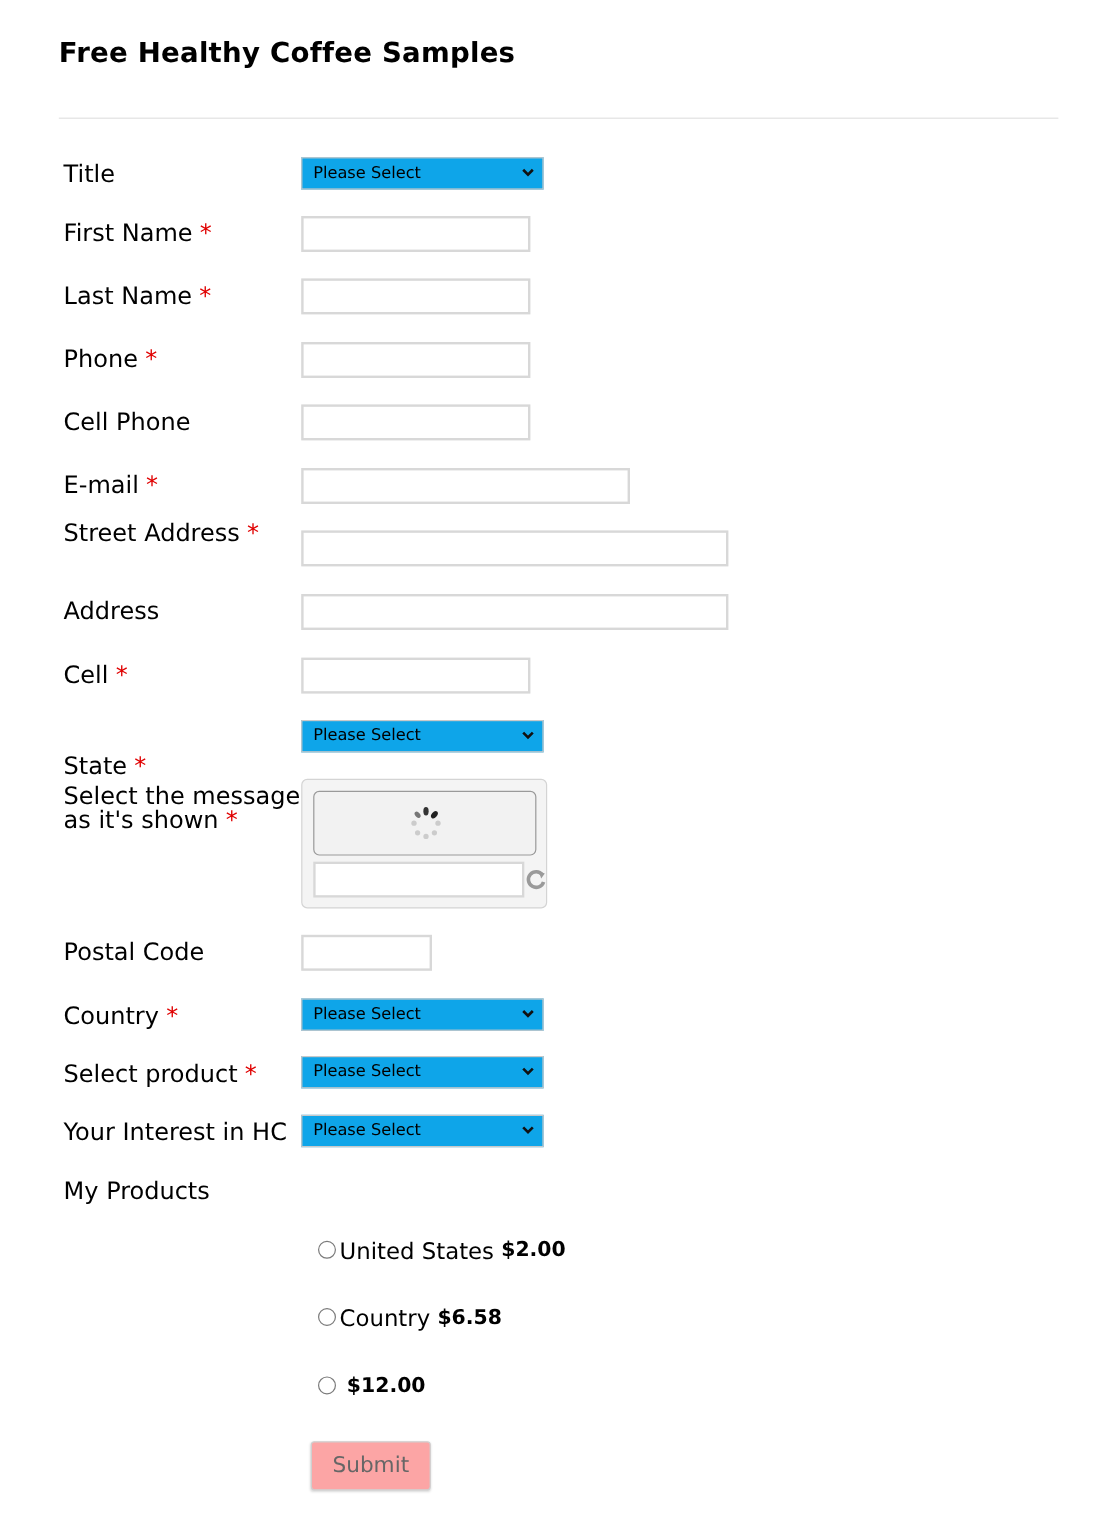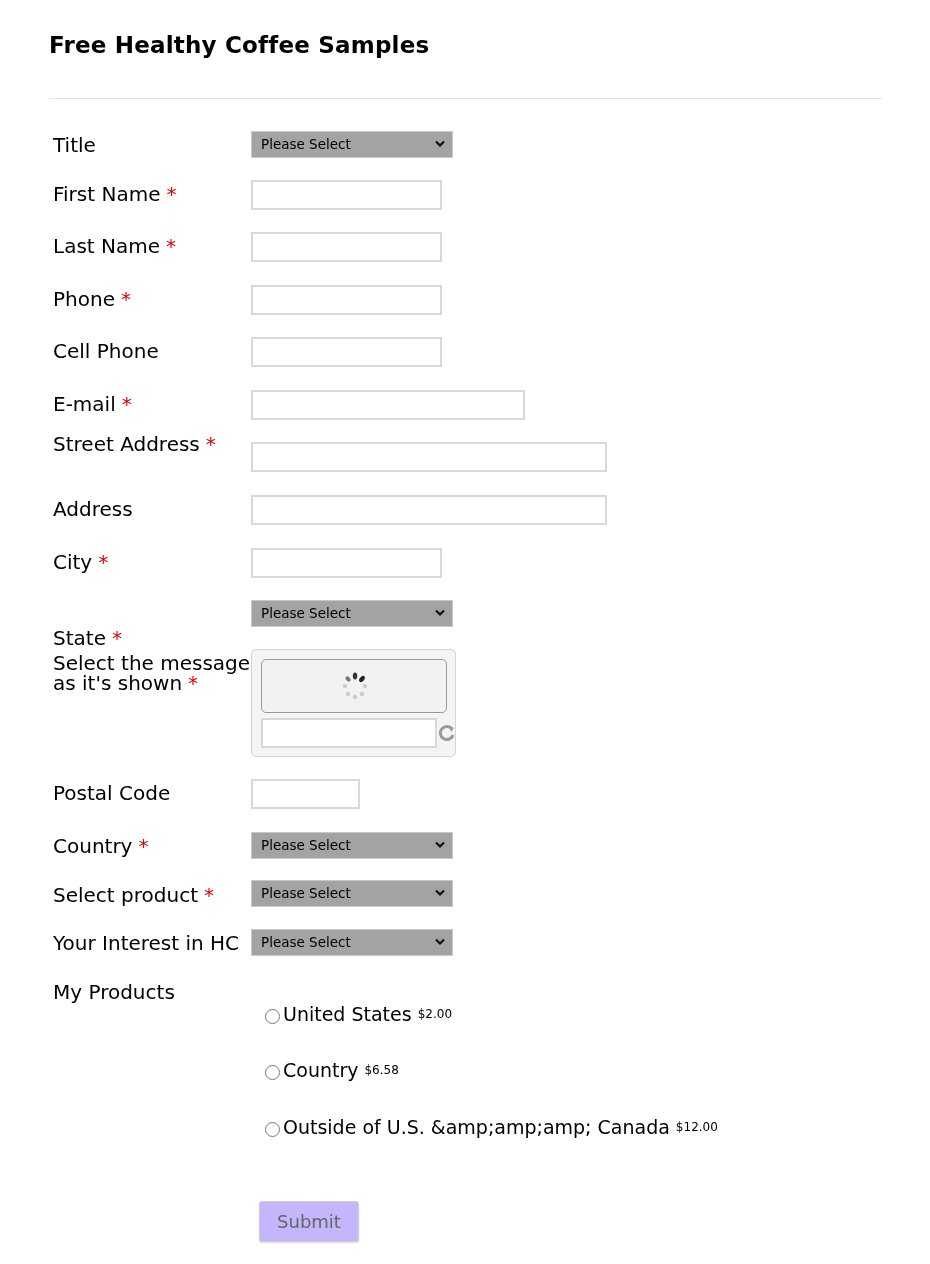--- a/index.html
+++ b/index.html
@@ -2,30 +2,30 @@
 <html><head>
   <meta charset="utf-8">
   <style>
     html, body { margin: 0; padding: 0; background: #ffffff; }
     body { width: 930px; height: 1264px; position: relative; font-family: "DejaVu Sans", sans-serif; color: #000; overflow: hidden; }
     .title { position: absolute; left: 49px; top: 32px; font-size: 23px; font-weight: bold; margin: 0; letter-spacing: 0.2px; }
     .divider { position: absolute; left: 49px; top: 98px; width: 833px; height: 0; border-top: 1px solid #e2e2e2; }
     .label { position: absolute; left: 53px; font-size: 20px; font-weight: normal; line-height: 20px; }
     .req { color: #e00000; margin-left: 6px; }
     .input { position: absolute; left: 251px; height: 30px; box-sizing: border-box; border: 2px solid #d8d8d8; background: #fff; }
-    .select { position: absolute; left: 251px; width: 202px; height: 27px; box-sizing: border-box; border: 1px solid #c9c9c9; background: #a3a3a3; font-size: 13.5px; line-height: 25px; padding-left: 9px; }
+    .select { position: absolute; left: 251px; width: 202px; height: 27px; box-sizing: border-box; border: 1px solid #c9c9c9; background: #0ea5e9; font-size: 13.5px; line-height: 25px; padding-left: 9px; }
     .select .chev { position: absolute; right: 7px; top: 8px; width: 10px; height: 8px; }
     .captcha { position: absolute; left: 251px; top: 649px; width: 205px; height: 108px; box-sizing: border-box; border: 1px solid #d4d4d4; border-radius: 5px; background: #f4f4f4; }
     .captcha-img { position: absolute; left: 9px; top: 9px; width: 186px; height: 54px; box-sizing: border-box; border: 1px solid #9a9a9a; border-radius: 5px; background: #f2f2f2; }
     .captcha-input { position: absolute; left: 9px; top: 68px; width: 176px; height: 30px; box-sizing: border-box; border: 2px solid #d8d8d8; background: #fff; }
     .refresh { position: absolute; left: 186px; top: 74px; width: 18px; height: 18px; }
-    .radio-row { position: absolute; left: 265px; display: flex; align-items: center; font-size: 19px; }
+    .radio-row { position: absolute; left: 265px; display: flex; align-items: flex-start; font-size: 19px; margin-top: 29px; }
     .radio { width: 15px; height: 15px; border: 1px solid #7a7a7a; border-radius: 50%; box-sizing: border-box; margin-right: 3px; position: relative; top: 2px; background: #fff; }
-    .price { font-size: 12px; font-weight: normal; margin-left: 6px; }
-    .submit { position: absolute; left: 259px; top: 1201px; width: 100px; height: 41px; box-sizing: border-box; border: 1px solid #cfcfcf; border-radius: 3px; background: #c4b5fd; box-shadow: 0 1px 2px rgba(0,0,0,0.15); font-size: 18px; color: #666; font-family: "DejaVu Sans", sans-serif; }
+    .price { font-size: 17px; font-weight: bold; margin-left: 6px; }
+    .submit { position: absolute; left: 259px; top: 1201px; width: 100px; height: 41px; box-sizing: border-box; border: 1px solid #cfcfcf; border-radius: 3px; background: #fca5a5; box-shadow: 0 1px 2px rgba(0,0,0,0.15); font-size: 18px; color: #666; font-family: "DejaVu Sans", sans-serif; }
   </style>
 </head>
 <body>
 
 <h1 class="title">Free Healthy Coffee Samples</h1>
 <div class="divider"></div>
 
 <div class="label" style="top:135px"><span>Title</span></div>
 <div class="select" style="top:131px">
   <span>Please Select</span>
@@ -48,21 +48,21 @@
 
 <div class="label" style="top:394px"><span>E-mail</span><span class="req">*</span></div>
 <input class="input" style="top: 390px; width: 274px;" value="">
 
 <div class="label" style="top:434px"><span>Street Address</span><span class="req">*</span></div>
 <input class="input" style="top: 442px; width: 356px;" value="">
 
 <div class="label" style="top:499px"><span>Address</span></div>
 <input class="input" style="top: 495px; width: 356px;" value="">
 
-<div class="label" style="top:552px"><span>City</span><span class="req">*</span></div>
+<div class="label" style="top:552px"><span>Cell</span><span class="req">*</span></div>
 <input class="input" style="top: 548px; width: 191px;" value="">
 
 <div class="label" style="top:628px"><span>State</span><span class="req">*</span></div>
 <div class="select" style="top:600px">
   <span>Please Select</span>
   <svg class="chev" viewBox="0 0 10 8">
       <path d="M1 1.5 L5 5.5 L9 1.5" stroke="#111" stroke-width="2.2" fill="none"></path>
     </svg>
 </div>
 
@@ -124,17 +124,16 @@
   <span>United States</span>
   <span class="price">$2.00</span>
 </div>
 <div class="radio-row" style="top:1059px">
   <span class="radio"></span>
   <span>Country</span>
   <span class="price">$6.58</span>
 </div>
 <div class="radio-row" style="top:1116px">
   <span class="radio"></span>
-  <span>Outside of U.S. &amp;amp;amp;amp; Canada</span>
   <span class="price">$12.00</span>
 </div>
 
 <button class="submit">Submit</button>
 
 </body></html>

